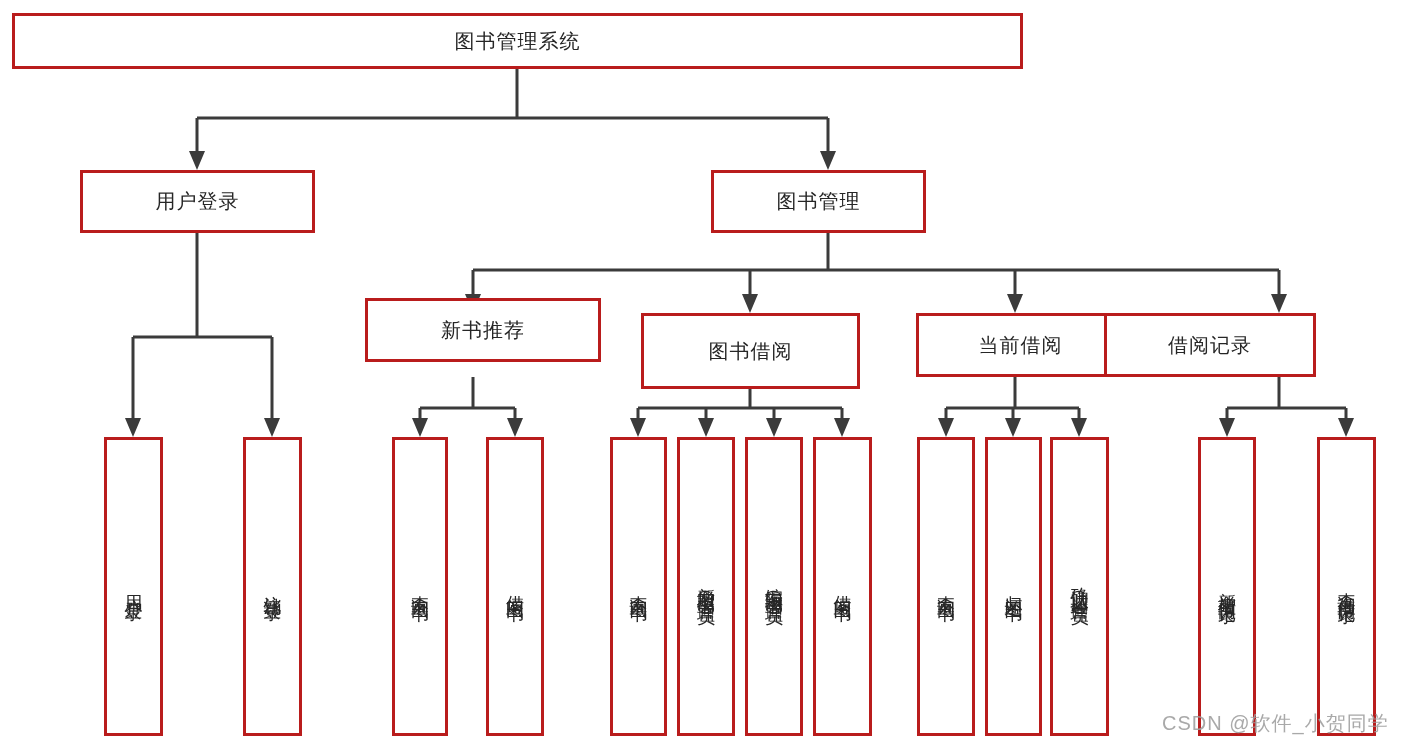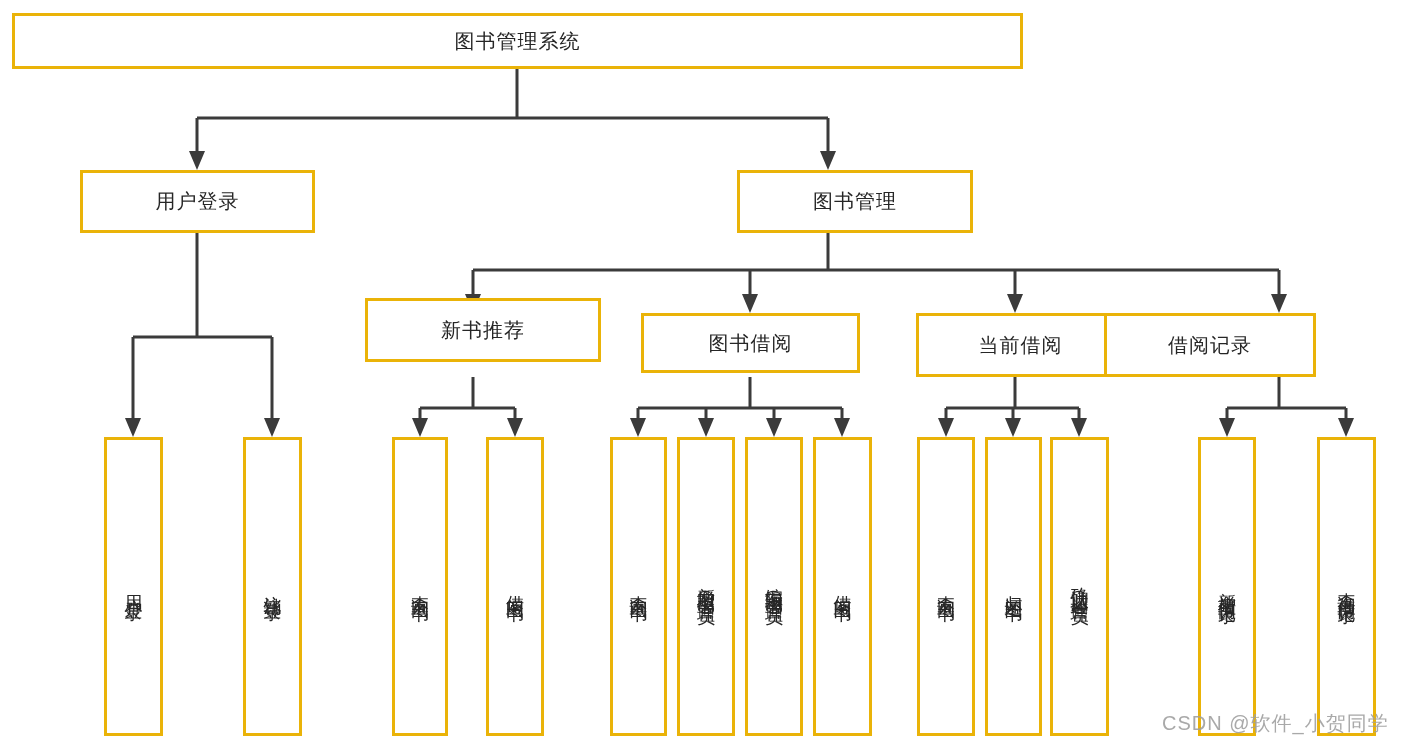--- a/index.html
+++ b/index.html
@@ -8,21 +8,21 @@
     width:1405px;height:747px;
     background:#ffffff;
     font-family:"Liberation Sans","DejaVu Sans",sans-serif;
     overflow:hidden;
   }
   #connectors{position:absolute;left:0;top:0;width:1405px;height:747px;z-index:1;}
   .node{
     position:absolute;
     box-sizing:border-box;
     background:#ffffff;
-    border:3px solid #eab308;
+    border:3px solid #b91c1c;
     display:flex;align-items:center;justify-content:center;
     color:#262626;
     z-index:2;
     text-align:left;
   }
   .hnode{font-size:20px;letter-spacing:1px;}
   .rootnode{font-size:20px;letter-spacing:1px;}
   .vnode{
     font-size:18px;
     writing-mode:vertical-rl;
@@ -75,28 +75,28 @@
              M1338 418 L1354 418 L1346 437 Z" fill="#3b3b3b" stroke="none"></path>
   </svg>
 
   <div class="node rootnode" style="left:12px;top:13px;width:1011px;height:56px;">
     <span>图书管理系统</span>
   </div>
 
   <div class="node hnode" style="left:80px;top:170px;width:235px;height:63px;">
     <span>用户登录</span>
   </div>
-  <div class="node hnode" style="left:737px;top:170px;width:236px;height:63px;">
+  <div class="node hnode" style="left:711px;top:170px;width:215px;height:63px;">
     <span>图书管理</span>
   </div>
 
   <div class="node hnode" style="left:365px;top:298px;width:236px;height:64px;">
     <span>新书推荐</span>
   </div>
-  <div class="node hnode" style="left:641px;top:313px;width:219px;height:60px;">
+  <div class="node hnode" style="left:641px;top:313px;width:219px;height:76px;">
     <span>图书借阅</span>
   </div>
   <div class="node hnode" style="left:916px;top:313px;width:199px;height:64px;padding-left:10px;">
     <span>当前借阅</span>
   </div>
   <div class="node hnode" style="left:1104px;top:313px;width:212px;height:64px;">
     <span>借阅记录</span>
   </div>
 
   <div class="node vnode" style="left:104px;top:437px;width:59px;height:299px;">

